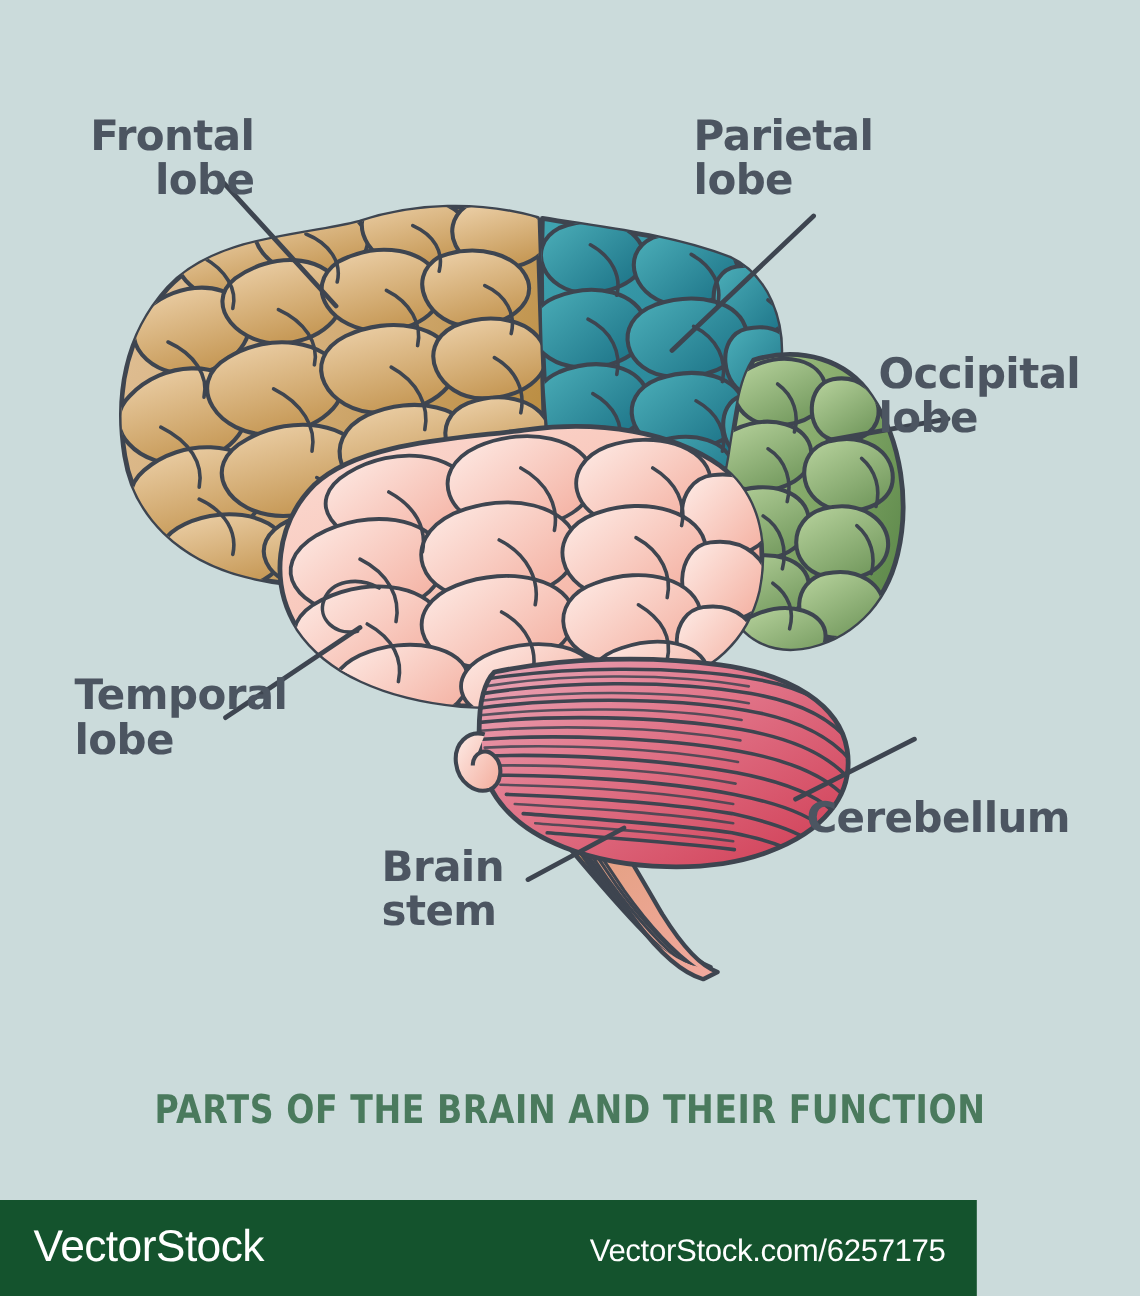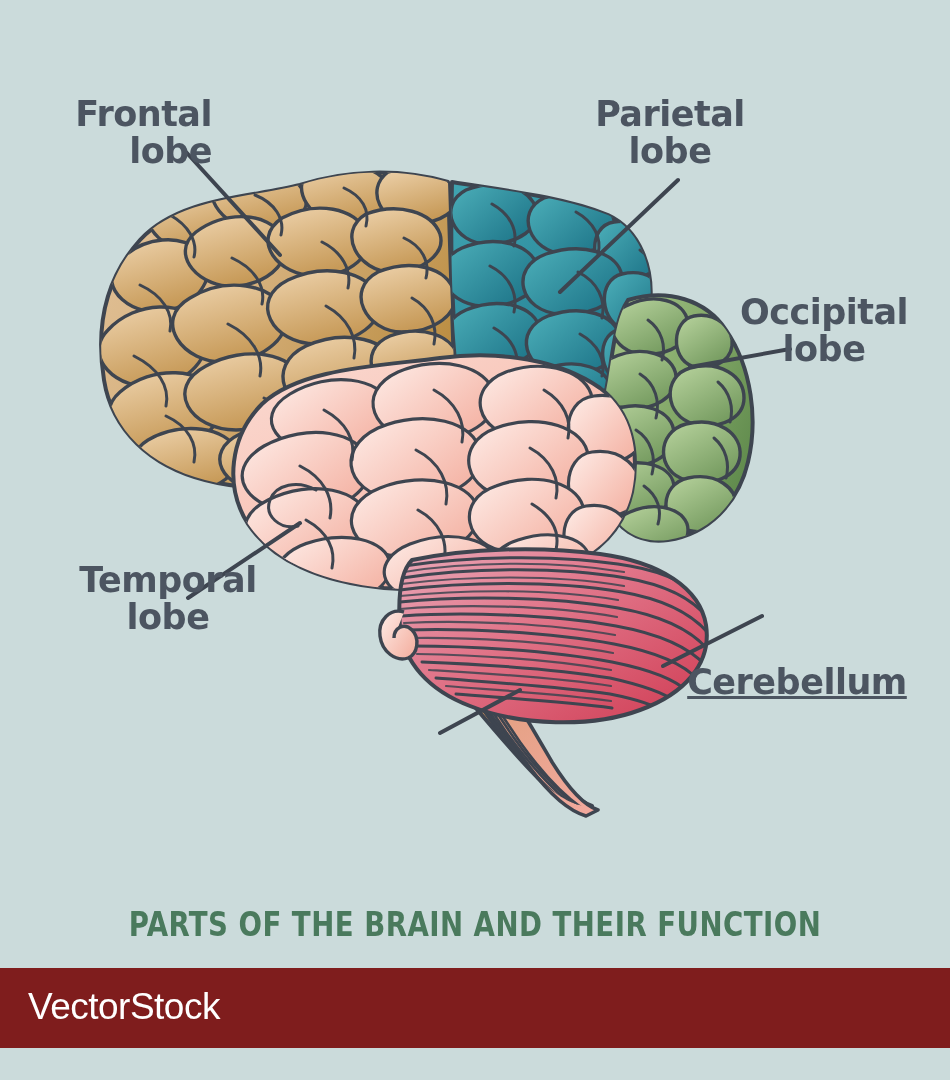--- a/index.html
+++ b/index.html
@@ -17,41 +17,41 @@
     position:absolute;
     color:#4c5561;
     font-family:"DejaVu Sans", sans-serif;
     font-weight:bold;
     font-size:35px;
     line-height:1.06;
     letter-spacing:-0.5px;
     white-space:pre-line;
     user-select:none;
   }
-  .label.ctr{text-align:center;}
+  .label.ctr{}
   .label.rgt{text-align:right;}
-  .label.lft{text-align:center;text-decoration:underline;}
+  .label.lft{text-align:left;}
 
   #title{
     position:absolute;
     left:0;right:0;
     top:905px;
     text-align:center;
     color:#4a7a5d;
     font-family:"DejaVu Sans Condensed","DejaVu Sans",sans-serif;
     font-weight:bold;
     font-size:33px;
     letter-spacing:0.5px;
     transform:scaleX(0.93);
     user-select:none;
   }
 
   #watermark{
-    position:absolute;left:0;top:968px;
-    width:950px;height:80px;background:#7f1d1d;
+    position:absolute;left:0;top:1000px;
+    width:814px;height:80px;background:#14532d;
   }
   #wm-brand{
     position:absolute;left:28px;top:18px;
     color:#fff;font-family:"Liberation Sans",sans-serif;
     font-size:37px;font-weight:normal;letter-spacing:-0.5px;
   }
   #wm-url{
     position:absolute;right:26px;top:27px;
     color:#fff;font-family:"Liberation Sans",sans-serif;
     font-size:26px;letter-spacing:-0.3px;
@@ -345,22 +345,25 @@
 
   <div class="label ctr" style="left:578px;top:96px;width:184px;">Parietal
 lobe</div>
 
   <div class="label ctr" style="left:732px;top:294px;width:184px;">Occipital
 lobe</div>
 
   <div class="label ctr" style="left:62px;top:562px;width:212px;">Temporal
 lobe</div>
 
+  <div class="label ctr" style="left:318px;top:705px;width:130px;">Brain
+stem</div>
 
   <div class="label lft" style="left:672px;top:664px;width:250px;">Cerebellum</div>
 
   <div id="title">PARTS OF THE BRAIN AND THEIR FUNCTION</div>
 
   <div id="watermark">
     <div id="wm-brand">VectorStock</div>
+    <div id="wm-url">VectorStock.com/6257175</div>
   </div>
 
 </div>
 
 </body></html>

